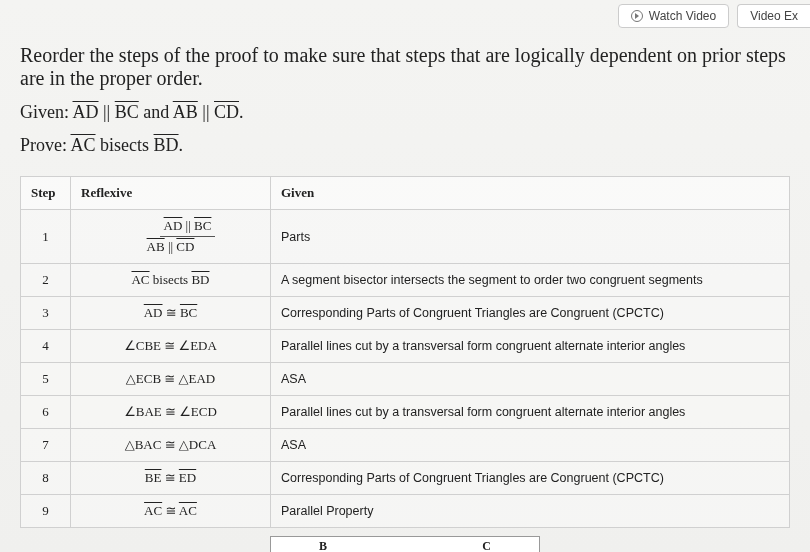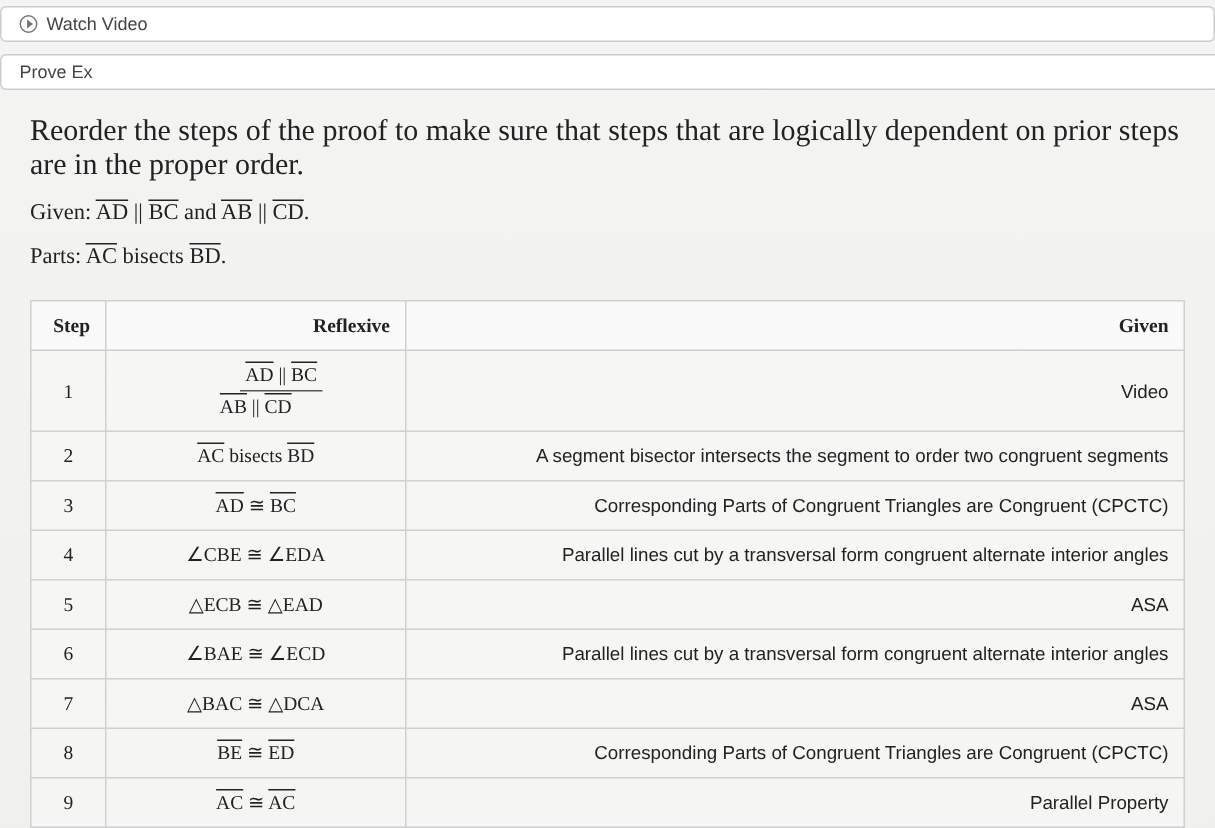--- a/index.html
+++ b/index.html
@@ -9,21 +9,20 @@
   color: #222;
   width: 810px;
   font-size: 14px;
   padding: 0;
 }
 .topbar {
   display: flex;
   justify-content: flex-end;
   gap: 8px;
   padding: 4px 0 8px 0;
-  flex-direction: column;
 }
 .btn {
   border: 1px solid #ccc;
   background: #fff;
   border-radius: 4px;
   padding: 4px 12px;
   font-size: 12px;
   font-family: Arial, sans-serif;
   color: #444;
   display: inline-flex;
@@ -31,34 +30,34 @@
   gap: 6px;
   cursor: pointer;
 }
 .btn.clip { border-radius: 4px 0 0 4px; border-right: none; }
 .prompt {
   padding: 8px 20px 6px 20px;
   font-size: 20px;
 }
 .given, .prove {
   padding: 6px 20px;
-  font-size: 15px;
+  font-size: 18px;
 }
 .overline { text-decoration: overline; }
 .table-wrap { padding: 14px 20px 6px 20px; }
 table {
   width: 100%;
   border-collapse: collapse;
   background: rgba(255,255,255,0.35);
   font-size: 13px;
 }
 th, td {
   border: 1px solid #d0d0d0;
   padding: 8px 10px;
-  text-align: right;
+  text-align: left;
   vertical-align: middle;
 }
 th {
   font-weight: bold;
   background: rgba(255,255,255,0.4);
 }
 td.step { width: 50px; text-align: center; }
 td.stmt { width: 200px; text-align: center; font-family: 'Times New Roman', serif; }
 td.reason { font-family: Arial, sans-serif; font-size: 12.5px; }
 .stacked { display:inline-block; text-align:center; }
@@ -92,39 +91,39 @@
 </style>
 </head>
 <body>
 
 <div class="topbar">
   <button class="btn">
     <span class="play-icon"></span>
     <span>Watch Video</span>
   </button>
   <button class="btn clip">
-    <span>Prove Ex</span>
+    <span>Video Ex</span>
   </button>
 </div>
 
 <div class="prompt">Reorder the steps of the proof to make sure that steps that are logically dependent on prior steps are in the proper order.</div>
 
 <div class="given">
   <span>Given:</span>
   <span class="overline">AD</span>
   <span>||</span>
   <span class="overline">BC</span>
   <span>and</span>
   <span class="overline">AB</span>
   <span>||</span>
   <span class="overline">CD</span>.
 </div>
 
 <div class="prove">
-  <span>Parts:</span>
+  <span>Prove:</span>
   <span class="overline">AC</span>
   <span>bisects</span>
   <span class="overline">BD</span>.
 </div>
 
 <div class="table-wrap">
 <table>
 <thead>
 <tr>
   <th>Step</th>
@@ -143,21 +142,21 @@
         <span>||</span>
         <span class="overline">BC</span>
       </span>
       <span class="bot">
         <span class="overline">AB</span>
         <span>||</span>
         <span class="overline">CD</span>
       </span>
     </span>
   </td>
-  <td class="reason">Video</td>
+  <td class="reason">Parts</td>
 </tr>
 
 <tr>
   <td class="step">2</td>
   <td class="stmt">
     <span class="overline">AC</span>
     <span>bisects</span>
     <span class="overline">BD</span>
   </td>
   <td class="reason">A segment bisector intersects the segment to order two congruent segments</td>

